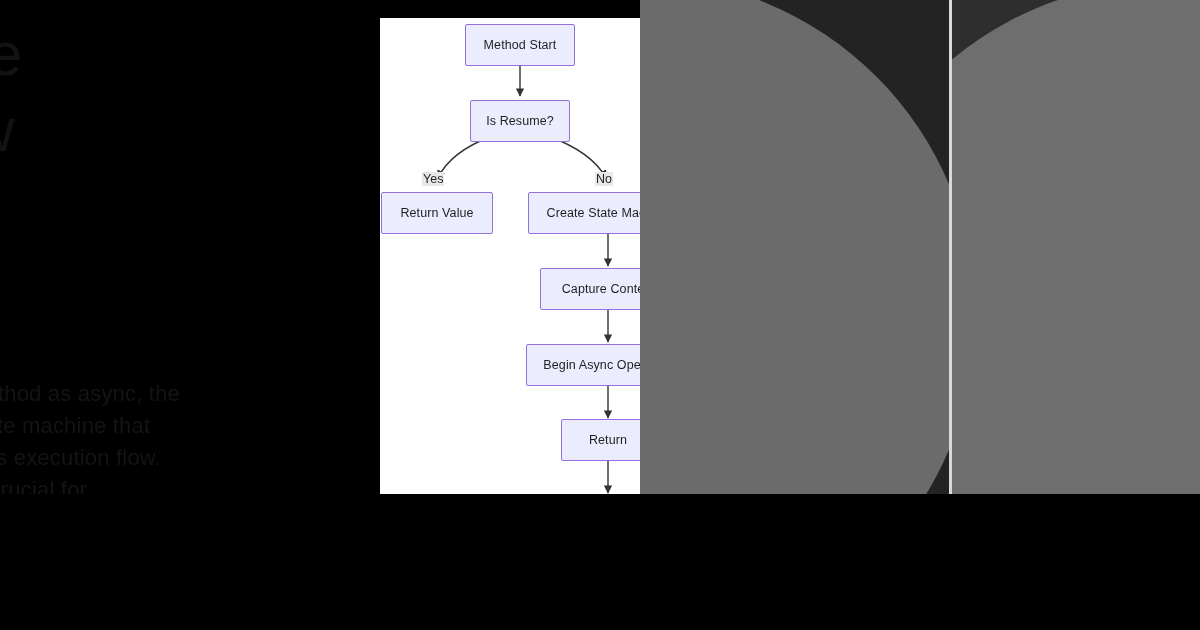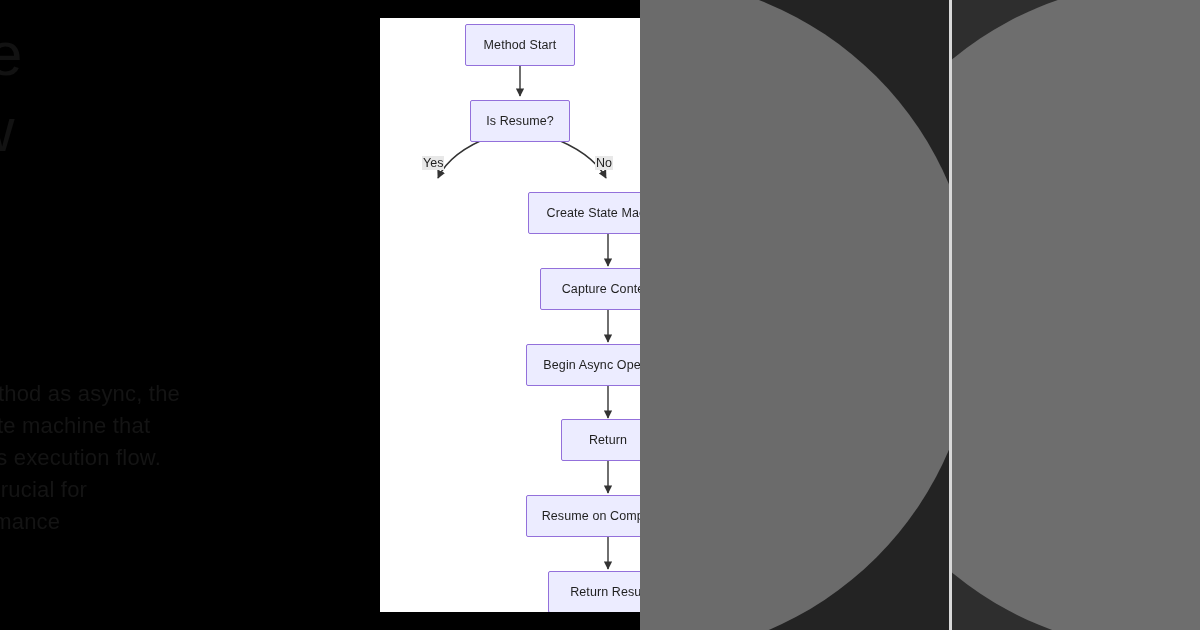--- a/index.html
+++ b/index.html
@@ -11,21 +11,21 @@
   body {
     width: 1200px;
     height: 630px;
     overflow: hidden;
     font-family: "Liberation Sans", sans-serif;
   }
 
   #stage {
     position: relative;
     width: 1200px;
-    height: 630px;
+    height: 494px;
     background: #000000;
     overflow: hidden;
   }
 
   
   .text-slab {
     position: absolute;
     left: 0;
     top: 0;
     width: 380px;
@@ -98,20 +98,21 @@
   }
   .edge-label {
     position: absolute;
     background: #e8e8e8;
     color: #1f1f1f;
     font-family: "Liberation Sans", sans-serif;
     font-size: 12.5px;
     padding: 0 1px;
     line-height: 14px;
     white-space: nowrap;
+    margin-top: 16px;
   }
 
   
   .overlay-panel {
     position: absolute;
     top: 0;
     height: 630px;
     overflow: hidden;
   }
   #overlay-left  { left: 640px; width: 309px; background: #232323; }
@@ -180,20 +181,23 @@
       </div>
 
       <div class="node-box" style="left:90px; top:82px; width:100px; height:42px;">
         <span>Is Resume?</span>
       </div>
 
       <div class="edge-label" style="left:42px; top:138px;">Yes</div>
 
       <div class="edge-label" style="left:215px; top:138px;">No</div>
 
+      <div class="node-box" style="left:1px; top:174px; width:112px; height:42px;">
+        <span>Return Value</span>
+      </div>
 
       <div class="node-box" style="left:148px; top:174px; width:160px; height:42px;">
         <span>Create State Machine</span>
       </div>
 
       <div class="node-box" style="left:160px; top:250px; width:136px; height:42px;">
         <span>Capture Context</span>
       </div>
 
       <div class="node-box" style="left:146px; top:326px; width:164px; height:42px;">

